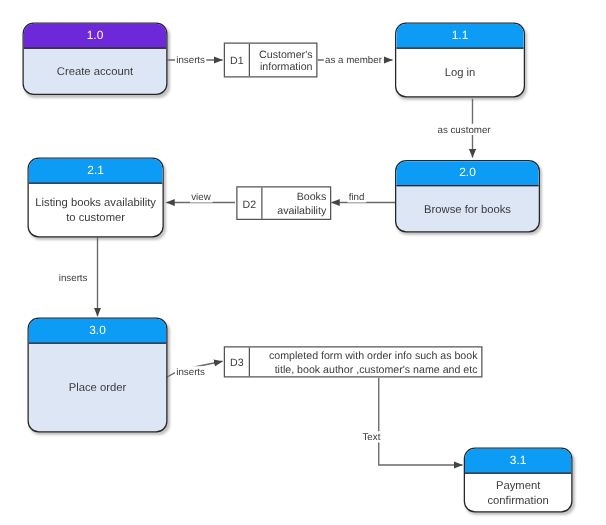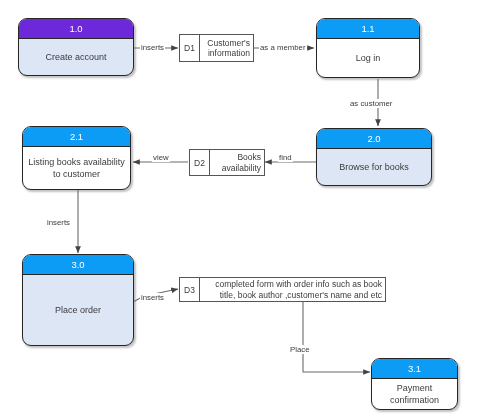--- a/index.html
+++ b/index.html
@@ -182,15 +182,15 @@
   <div class="flabel" style="left:349px; top:99px;">as customer</div>
 
   <div class="flabel" style="left:278px; top:153px;">find</div>
 
   <div class="flabel" style="left:152px; top:153px;">view</div>
 
   <div class="flabel" style="left:46px; top:218px;">inserts</div>
 
   <div class="flabel" style="left:140px; top:293px;">inserts</div>
 
-  <div class="flabel" style="left:289px; top:345px;">Place</div>
+  <div class="flabel" style="left:289px; top:345px;">Text</div>
 
 </div>
 
 </body></html>

